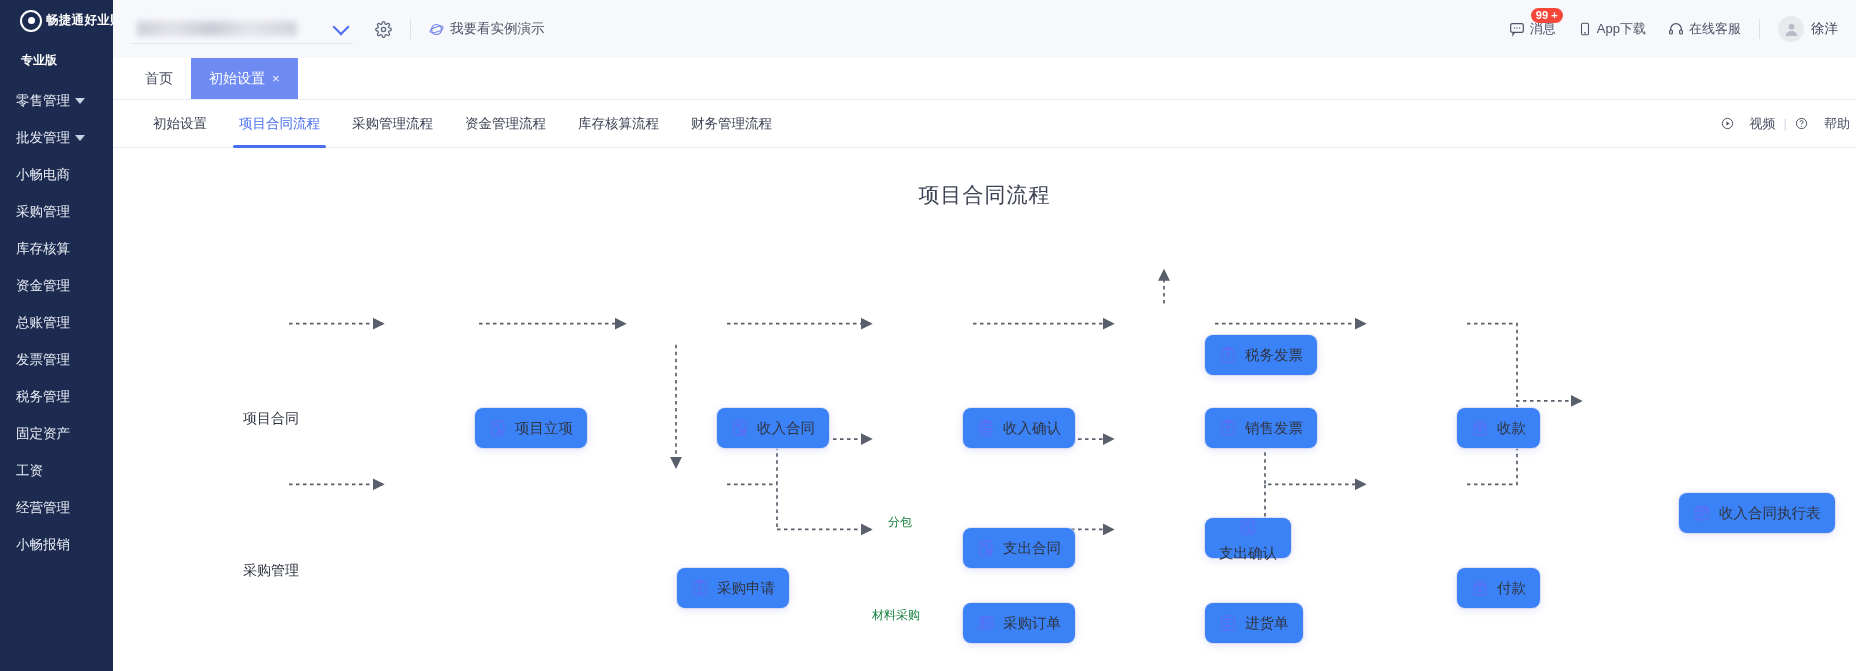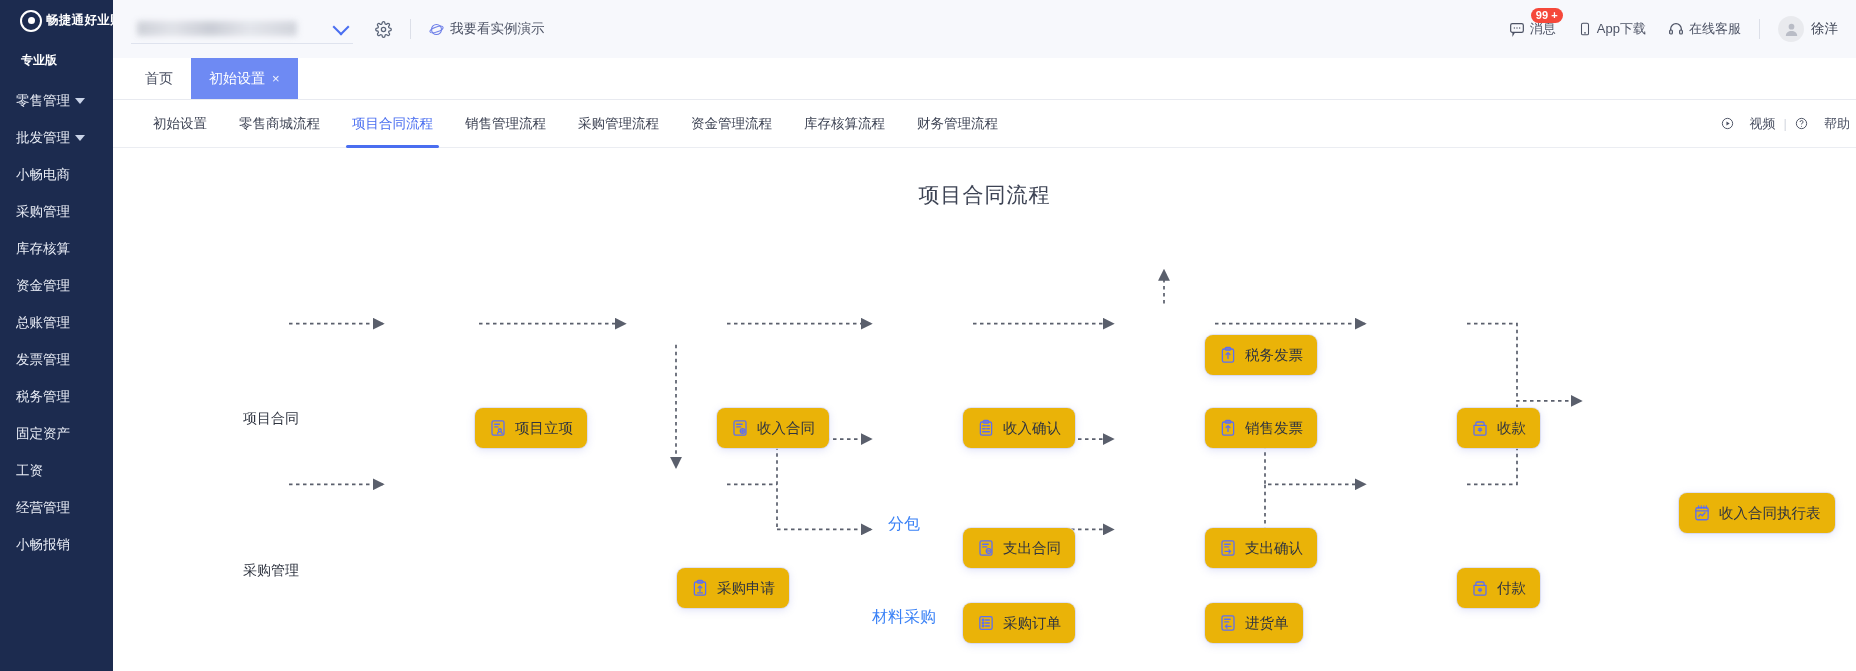--- a/index.html
+++ b/index.html
@@ -125,31 +125,31 @@
 
   
   .canvas { position: relative; flex: 1; overflow: hidden; background: #fff; }
   .flow-title {
     position: absolute; left: 0; right: 0; top: 33px; text-align: center;
     font-size: 21px; color: #3d4354; letter-spacing: 1px;
   }
   .svg-layer { position: absolute; left: 0; top: 0; width: 100%; height: 100%; }
 
   .node {
-    position: absolute; height: 40px; background: #eab308; border-radius: 8px;
+    position: absolute; height: 40px; background: #3b82f6; border-radius: 8px;
     display: flex; align-items: center; gap: 8px; padding: 0 14px;
     box-shadow: 0 2px 9px rgba(109,120,220,.22), 0 0 0 1px rgba(230,232,245,.9);
     font-size: 14.5px; color: #2f3440; white-space: nowrap; cursor: pointer;
   }
   .node svg { flex: 0 0 auto; }
   .rowlabel {
     position: absolute; font-size: 14px; color: #2f3440; white-space: nowrap;
   }
   .edgelabel {
-    position: absolute; font-size: 16px; color: #3b82f6; white-space: nowrap;
+    position: absolute; font-size: 12px; color: #15803d; white-space: nowrap;
   }
 </style>
 </head>
 <body>
 
 <div class="app">
 
   <aside class="sidebar">
     <div class="logo-block">
       <div class="logo-row">
@@ -271,23 +271,21 @@
         </div>
         <div class="ptab active">
           <span>初始设置</span>
           <span class="tab-x">×</span>
         </div>
       </div>
 
     <div class="modtabs">
       <div style="display:flex;align-items:stretch;" id="mtabs">
           <div class="mtab">初始设置</div>
-          <div class="mtab">零售商城流程</div>
           <div class="mtab active">项目合同流程</div>
-          <div class="mtab">销售管理流程</div>
           <div class="mtab">采购管理流程</div>
           <div class="mtab">资金管理流程</div>
           <div class="mtab">库存核算流程</div>
           <div class="mtab">财务管理流程</div>
         </div>
       <div class="modtabs-right">
         <span class="mr-link">
           <svg width="13" height="13" viewBox="0 0 24 24" fill="none" stroke="#4c5264" stroke-width="1.8">
             <circle cx="12" cy="12" r="9.5"></circle>
               <path d="M10 8.2l6 3.8-6 3.8z" fill="#4c5264" stroke="none"></path>
@@ -455,21 +453,21 @@
               <svg width="18" height="18" viewBox="0 0 24 24" fill="none" stroke="#5b6ef5" stroke-width="1.7" stroke-linecap="round" stroke-linejoin="round">
                 <rect x="4" y="2.5" width="16" height="19" rx="2.2"></rect>
                 <line x1="7.5" y1="7" x2="15" y2="7"></line>
                 <line x1="7.5" y1="10.5" x2="13" y2="10.5"></line>
                 <circle cx="15.5" cy="16" r="3.2"></circle>
                 <path d="M14 16h3"></path>
               </svg>
             </span>
             <span>支出合同</span>
           </div>
-          <div class="node" style="left: 1092px; top: 380px;">
+          <div class="node" style="left: 1092px; top: 370px; flex-direction: column;">
             <span style="display: flex;">
               <svg width="18" height="18" viewBox="0 0 24 24" fill="none" stroke="#5b6ef5" stroke-width="1.7" stroke-linecap="round" stroke-linejoin="round">
                 <rect x="4" y="2.5" width="16" height="19" rx="2.2"></rect>
                 <line x1="7.5" y1="7" x2="15" y2="7"></line>
                 <line x1="7.5" y1="10.5" x2="13" y2="10.5"></line>
                 <path d="M8 16.5h7.5M13.2 14.2l2.4 2.3-2.4 2.3"></path>
               </svg>
             </span>
             <span>支出确认</span>
           </div>

